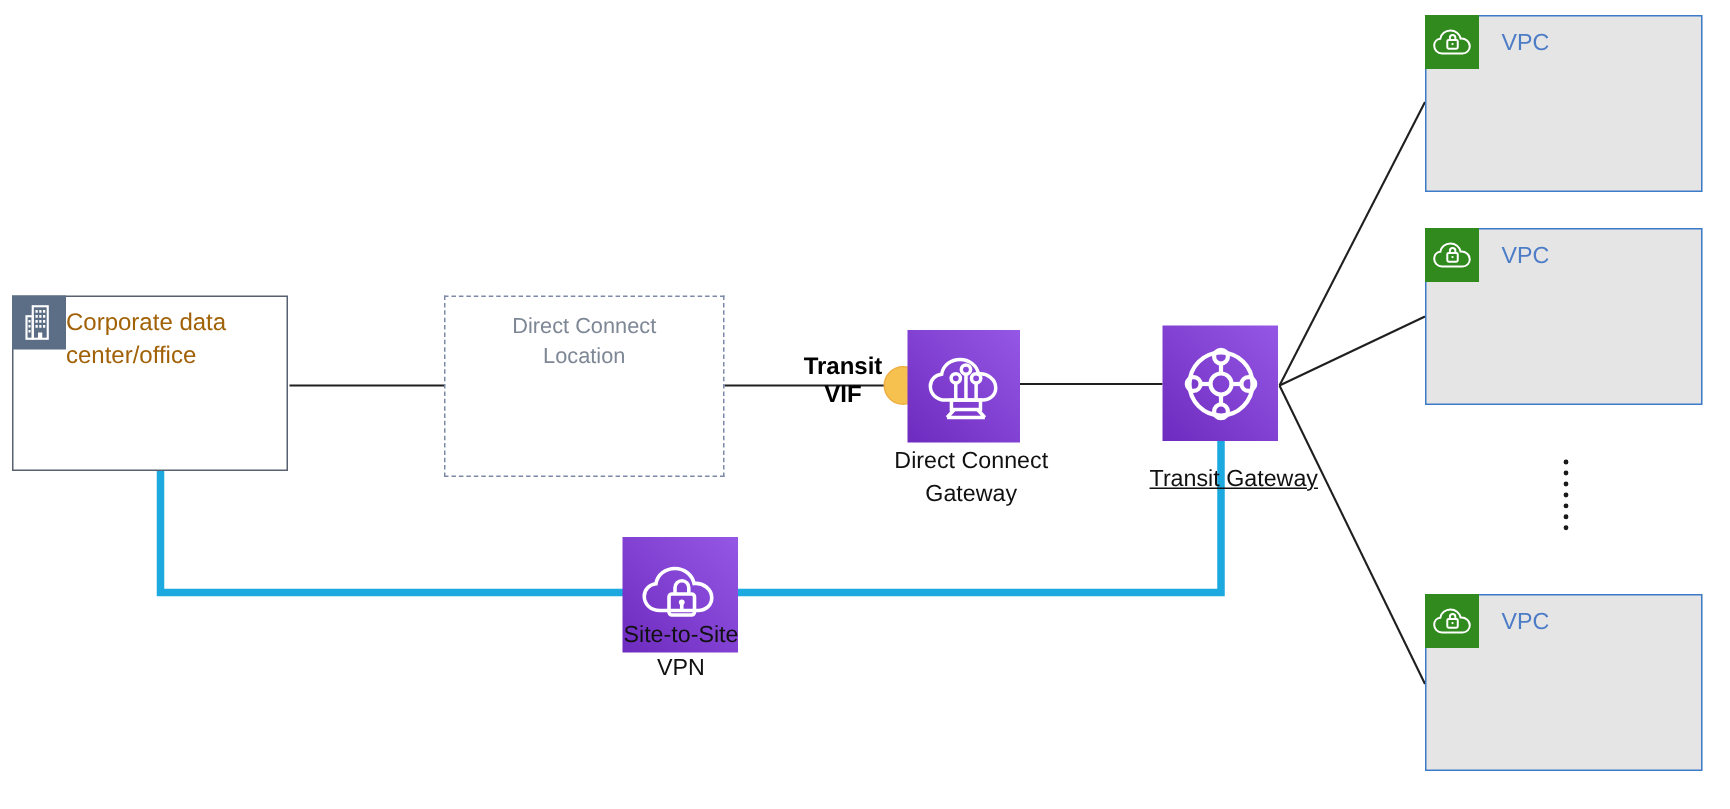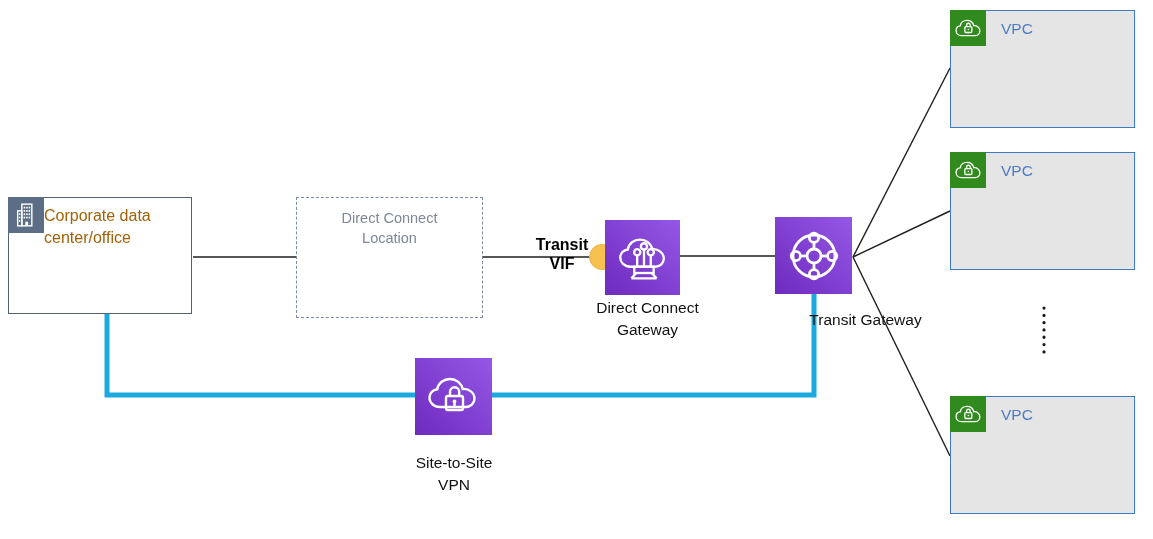--- a/index.html
+++ b/index.html
@@ -39,22 +39,22 @@
   }
   .dcg-icon{left:605px;top:220px;width:75px;height:75px;}
   .tg-icon{left:775px;top:217px;width:77px;height:77px;}
   .vpn-icon{left:415px;top:358px;width:77px;height:77px;}
 
   .node-label{
     position:absolute;color:#111111;font-size:15.5px;line-height:1.4;
     text-align:center;white-space:pre-line;
   }
   .dcg-label{left:560px;top:297px;width:175px;}
-  .tg-label{left:778px;top:309px;width:175px;}
-  .vpn-label{left:379px;top:452px;width:150px;}
+  .tg-label{left:735px;top:309px;width:175px;text-decoration:underline;}
+  .vpn-label{left:379px;top:413px;width:150px;}
 
   .vif-circle{
     position:absolute;left:589px;top:244px;width:26px;height:26px;border-radius:50%;
     background:#f6c14f;border:1px solid #edb044;box-sizing:border-box;
   }
   .vif-label{
     position:absolute;left:532px;top:236px;width:60px;text-align:center;
     color:#000000;font-size:16px;font-weight:bold;line-height:1.18;white-space:pre-line;
   }
 

